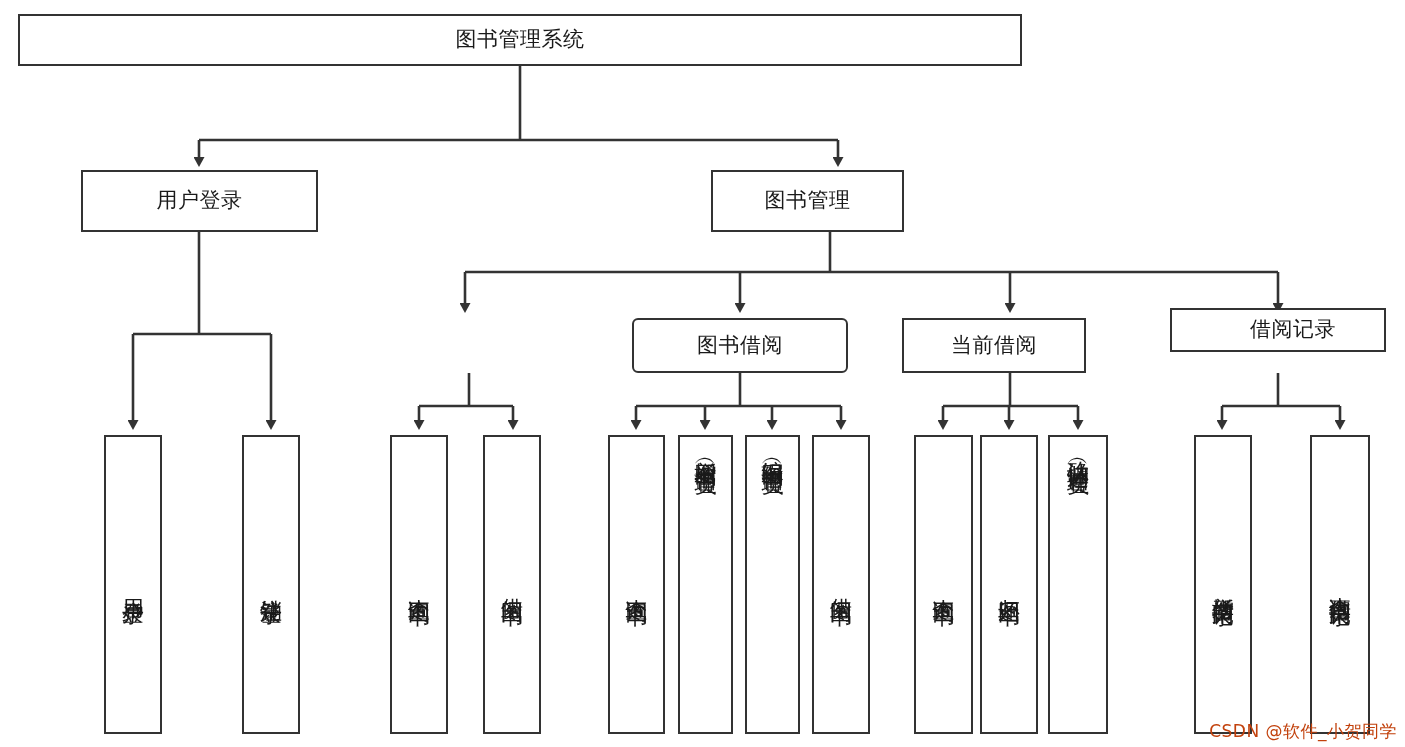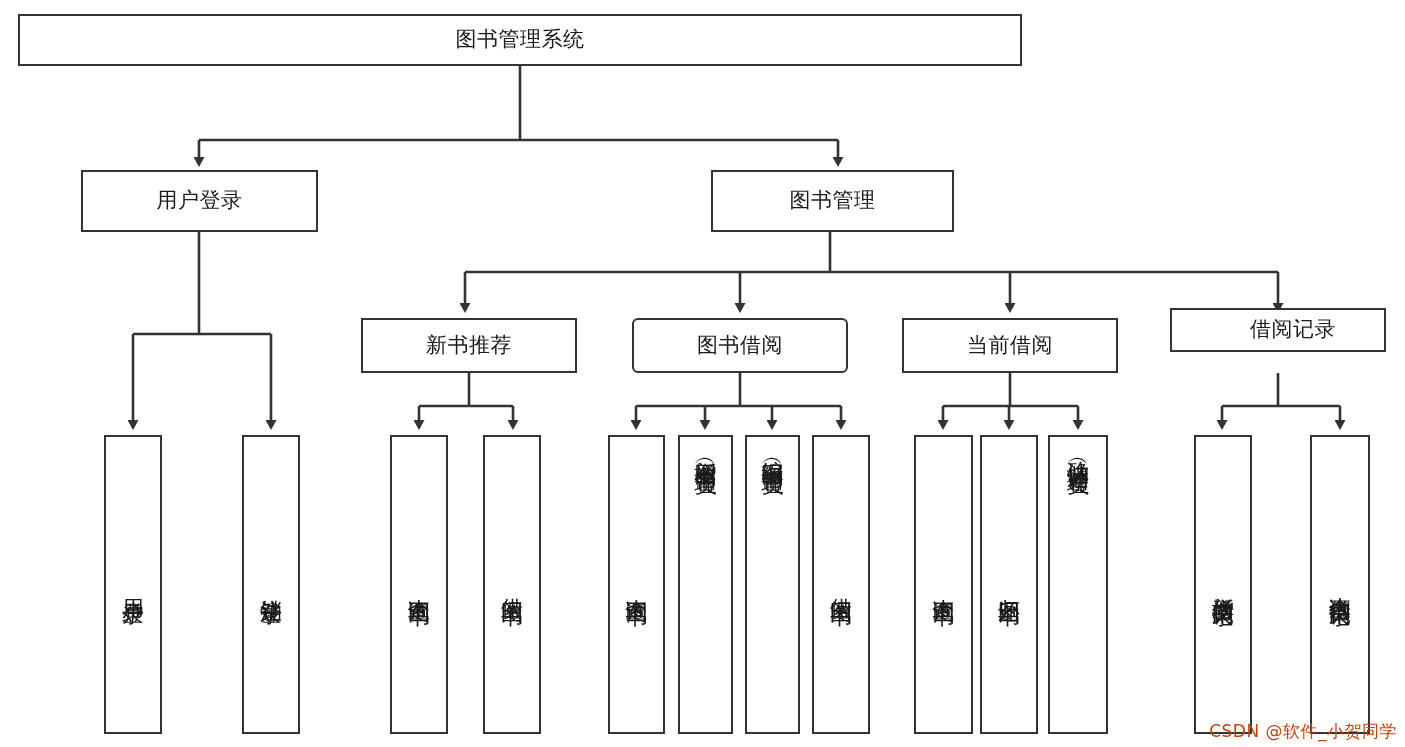--- a/index.html
+++ b/index.html
@@ -139,31 +139,28 @@
     </g>
   </svg>
 
   <div class="node-box" style="left:18px; top:14px; width:1004px; height:52px;text-align:center;">
     <span class="node-label-h">图书管理系统</span>
   </div>
 
   <div class="node-box" style="left:81px; top:170px; width:237px; height:62px;">
     <span class="node-label-h">用户登录</span>
   </div>
-  <div class="node-box" style="left:711px; top:170px; width:243px; height:62px;">
+  <div class="node-box" style="left:711px; top:170px; width:193px; height:62px;">
     <span class="node-label-h">图书管理</span>
   </div>
 
-  <div class="node-box" style="left:361px; top:318px; width:216px; height:55px;">
-    <span class="node-label-h">新书推荐</span>
-  </div>
   <div class="node-box" style="left:632px; top:318px; width:216px; height:55px;border-radius:6px;">
     <span class="node-label-h">图书借阅</span>
   </div>
-  <div class="node-box" style="left:902px; top:318px; width:216px; height:55px;">
+  <div class="node-box" style="left:902px; top:318px; width:184px; height:55px;">
     <span class="node-label-h">当前借阅</span>
   </div>
   <div class="node-box" style="left:1170px; top:308px; width:216px; height:44px;padding-left:30px;">
     <span class="node-label-h">借阅记录</span>
   </div>
 
   <div class="node-box leaf-box center-v" style="left:104px; top:435px; width:58px; height:299px;">
     <span class="node-label-v">用户登录</span>
   </div>
   <div class="node-box leaf-box center-v" style="left:242px; top:435px; width:58px; height:299px;">

